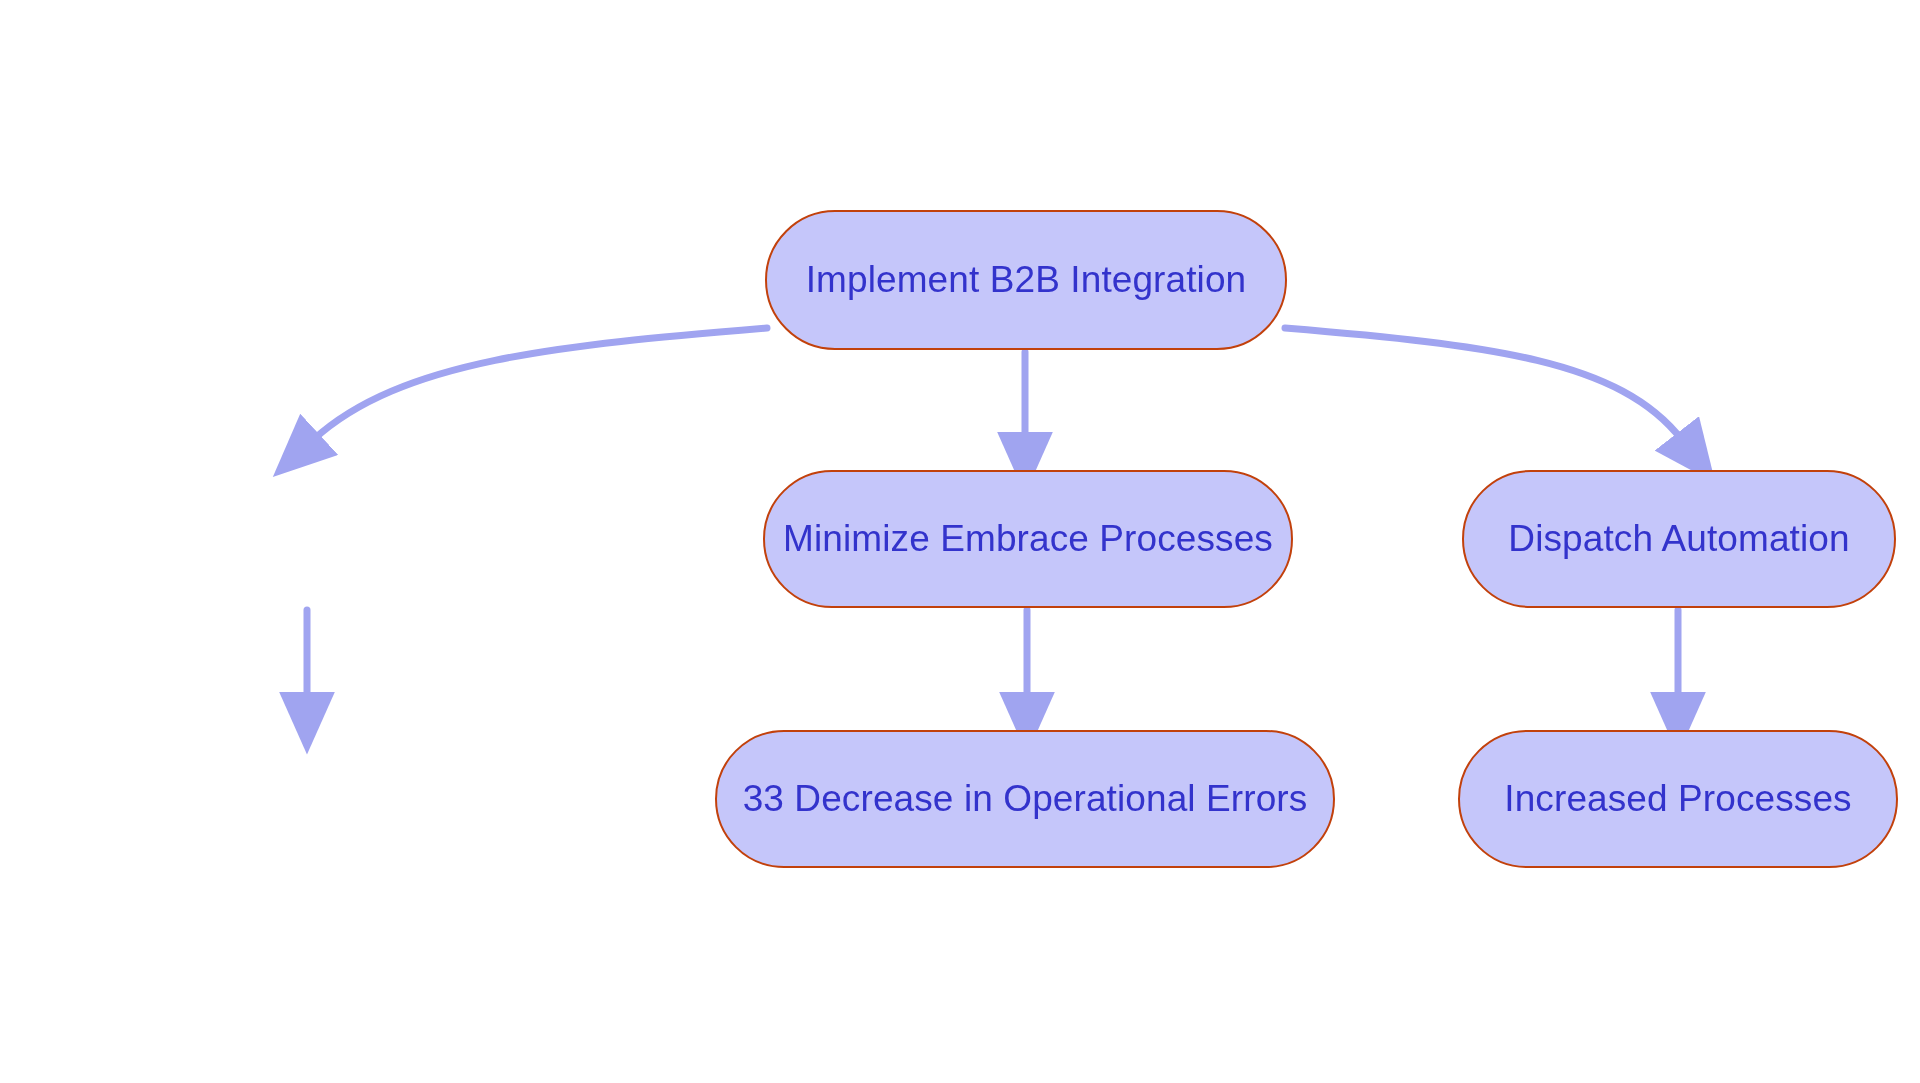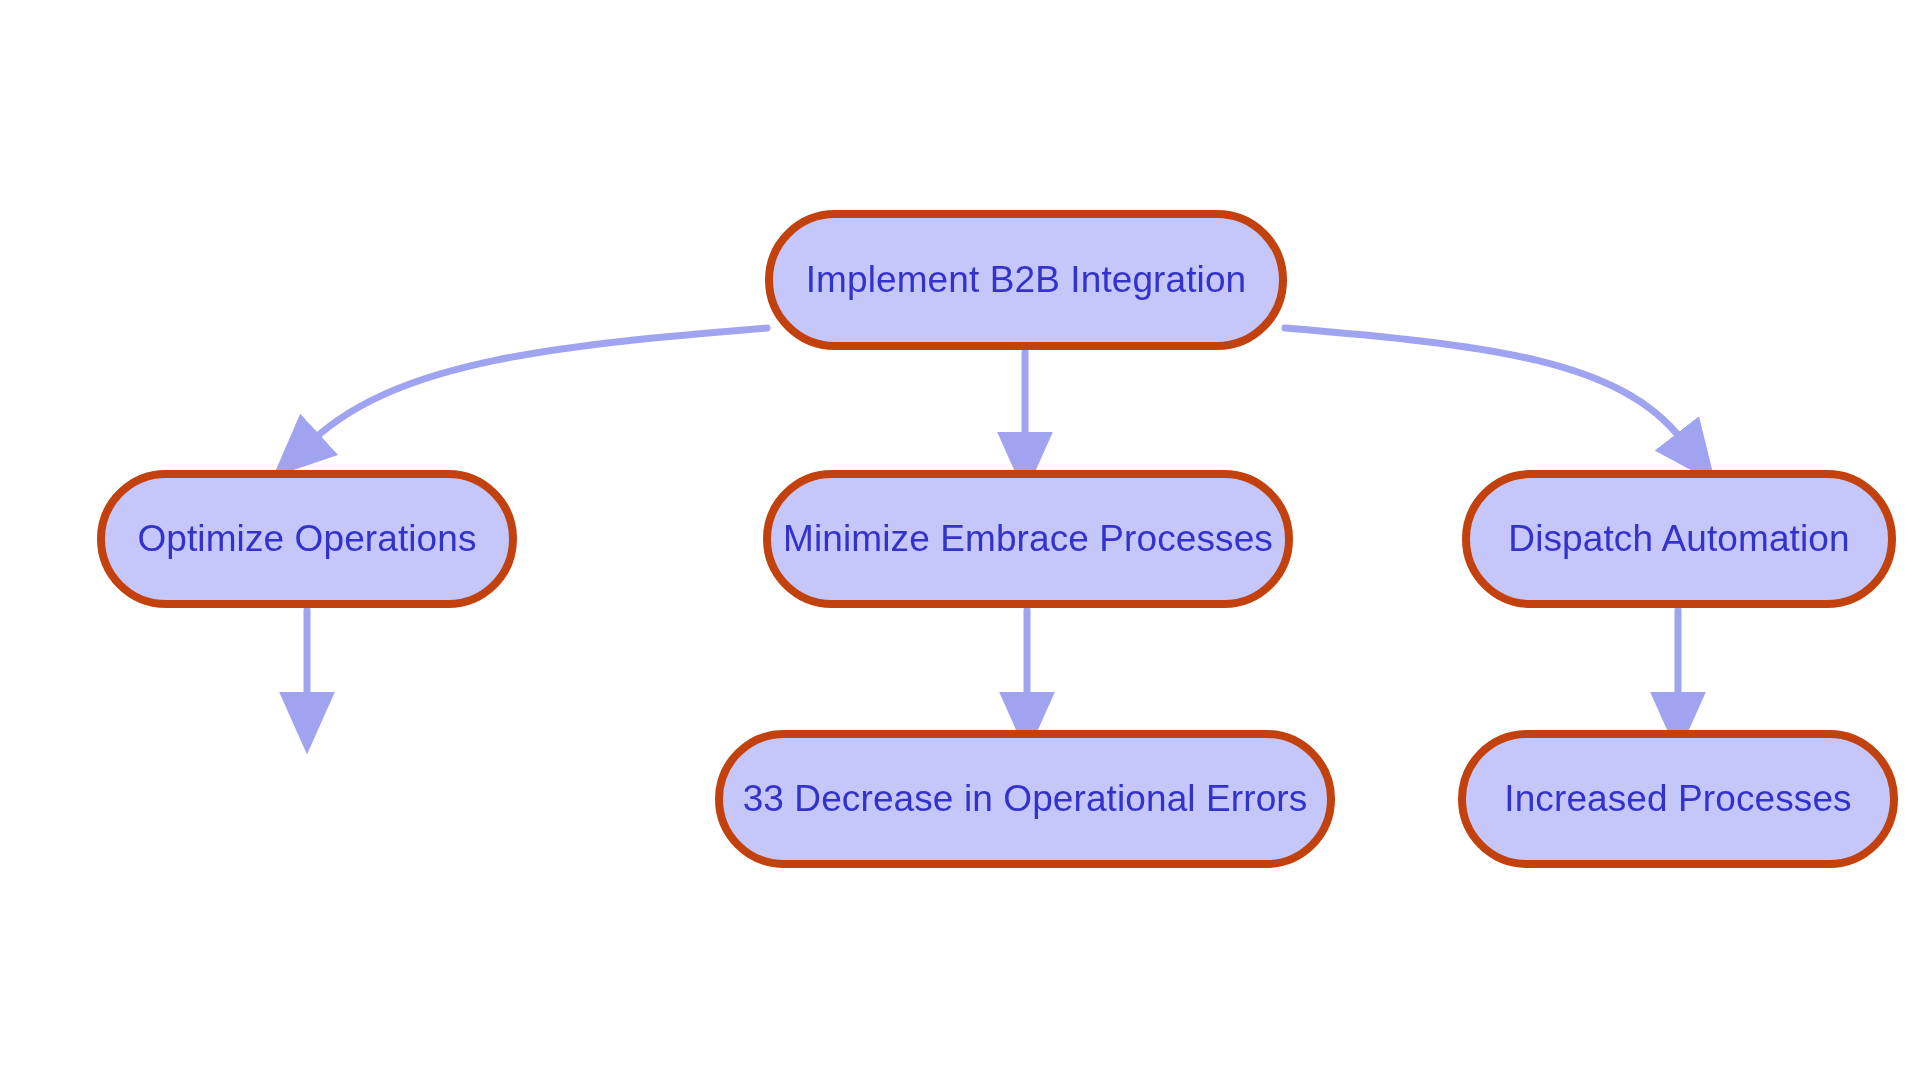--- a/index.html
+++ b/index.html
@@ -28,21 +28,21 @@
     height: 1083px;
     pointer-events: none;
   }
   .node {
     position: absolute;
     box-sizing: border-box;
     display: flex;
     align-items: center;
     justify-content: center;
     background: #c5c6fa;
-    border: 8px solid #c2410c;
+    border: 2px solid #c2410c;
     border-radius: 70px;
     text-align: right;
   }
   .node-label {
     color: #3333cc;
     font-family: "Liberation Sans", sans-serif;
     font-size: 37px;
     font-weight: 400;
     line-height: 1.1;
     letter-spacing: 0.1px;
@@ -123,23 +123,20 @@
 
     <path d="M 1027 610 L 1027 700" fill="none" stroke="#a0a4f0" stroke-width="7" stroke-linecap="round" marker-end="url(#arrowhead)"></path>
 
     <path d="M 1678 610 L 1678 700" fill="none" stroke="#a0a4f0" stroke-width="7" stroke-linecap="round" marker-end="url(#arrowhead)"></path>
   </svg>
 
   <div class="node" id="node-root">
     <span class="node-label">Implement B2B Integration</span>
   </div>
 
-  <div class="node" id="node-optimize-operations">
-    <span class="node-label">Optimize Operations</span>
-  </div>
 
   <div class="node" id="node-minimize-manual-processes">
     <span class="node-label">Minimize Embrace Processes</span>
   </div>
 
   <div class="node" id="node-embrace-automation">
     <span class="node-label">Dispatch Automation</span>
   </div>
 
 

